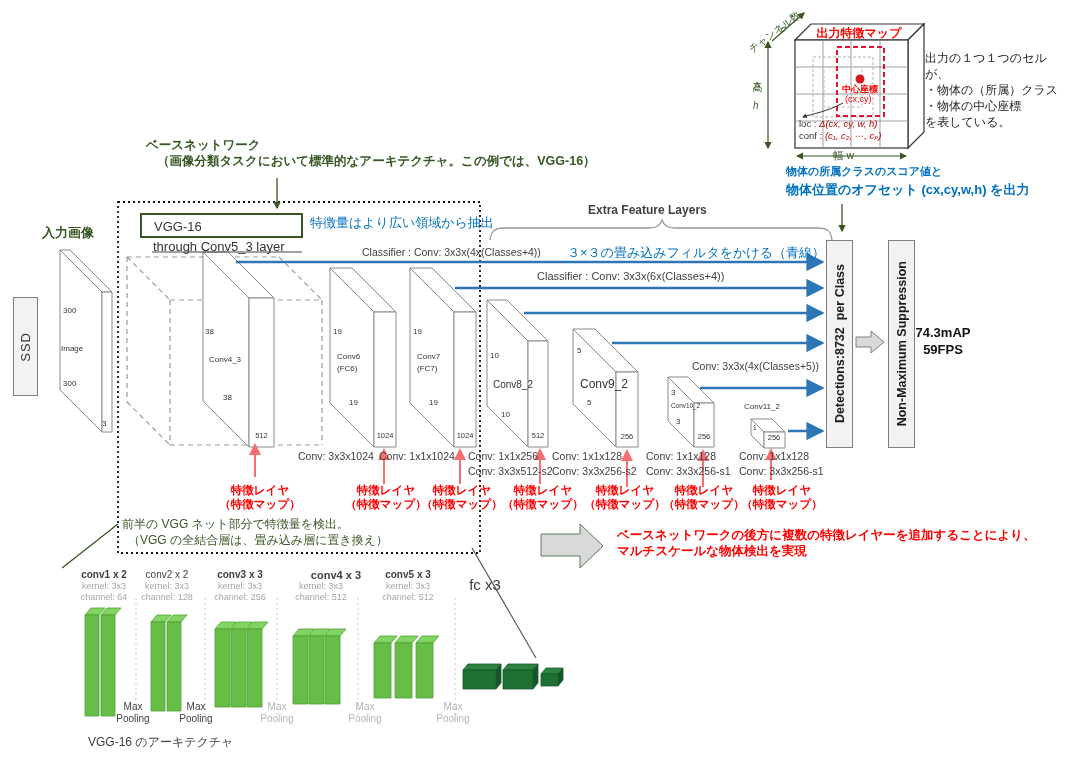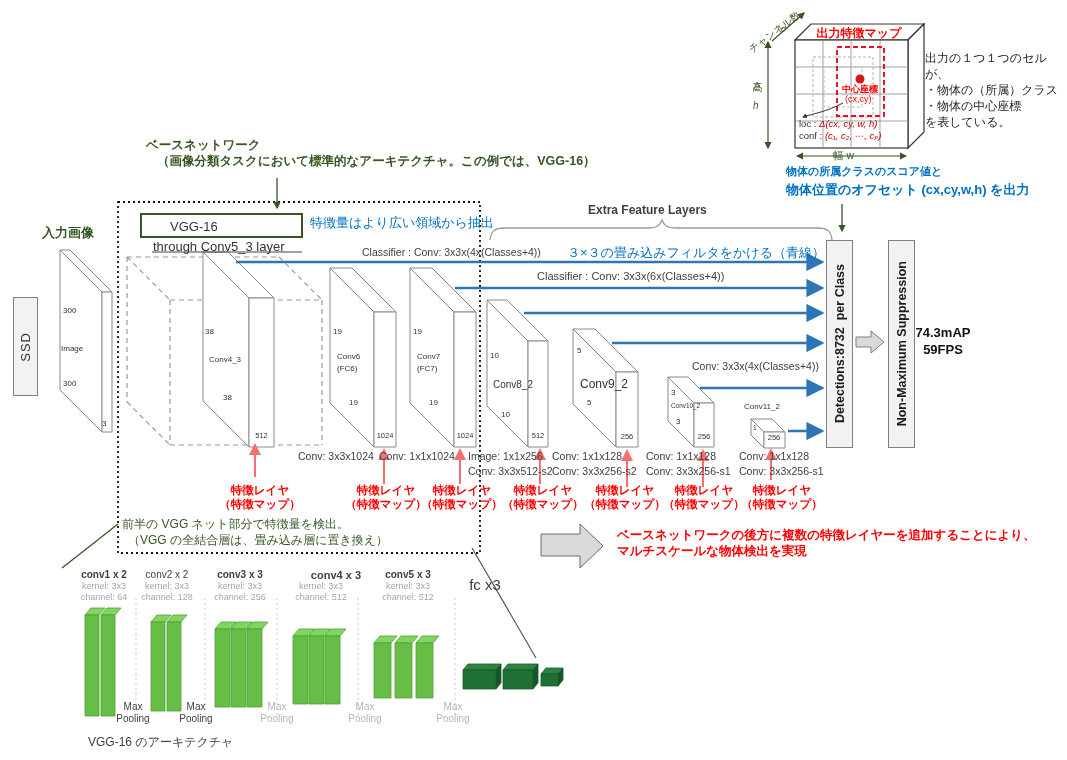--- a/index.html
+++ b/index.html
@@ -156,30 +156,30 @@
   <div class="ab green b" style="left:42px;top:224px;font-size:13px">入力画像</div>
   <div class="ab box" style="left:13px;top:297px;width:25px;height:99px">
     <span class="vtxt g33" style="font-size:13px;letter-spacing:1px">SSD</span>
   </div>
   <div class="ab g33" style="left:63px;top:306px;font-size:8px">300</div>
   <div class="ab g33" style="left:61px;top:344px;font-size:8px">Image</div>
   <div class="ab g33" style="left:63px;top:379px;font-size:8px">300</div>
   <div class="ab g33" style="left:102px;top:419px;font-size:8px">3</div>
 
   <div class="ab" style="left:140px;top:213px;width:163px;height:25px;border:2px solid #375623;background:#fff;box-sizing:border-box">
-    <span class="ab g33" style="left:28px;top:4px;font-size:13px">VGG-16</span>
+    <span class="ab g33" style="left:12px;top:4px;font-size:13px">VGG-16</span>
   </div>
   <div class="ab g33" style="left:153px;top:239px;font-size:13px">through Conv5_3 layer</div>
   <div class="ab blue" style="left:310px;top:214px;font-size:13px">特徴量はより広い領域から抽出</div>
 
   <div class="ab g40 b" style="left:588px;top:203px;font-size:12px">Extra Feature Layers</div>
   <div class="ab g40" style="left:362px;top:246px;font-size:10.5px">Classifier : Conv: 3x3x(4x(Classes+4))</div>
   <div class="ab blue" style="left:567px;top:244px;font-size:13px">３×３の畳み込みフィルタをかける（青線）</div>
   <div class="ab g40" style="left:537px;top:270px;font-size:11px">Classifier : Conv: 3x3x(6x(Classes+4))</div>
-  <div class="ab g40" style="left:692px;top:360px;font-size:10.5px">Conv: 3x3x(4x(Classes+4))</div>
+  <div class="ab g40" style="left:692px;top:360px;font-size:10.5px">Conv: 3x3x(4x(Classes+5))</div>
 
   <div class="ab green" style="left:122px;top:516px;font-size:12px">前半の VGG ネット部分で特徴量を検出。</div>
   <div class="ab green" style="left:128px;top:532px;font-size:12px">（VGG の全結合層は、畳み込み層に置き換え）</div>
 
   <div class="ab red b" style="left:617px;top:527px;font-size:12.5px">ベースネットワークの後方に複数の特徴レイヤーを追加することにより、</div>
   <div class="ab red b" style="left:617px;top:543px;font-size:12.5px">マルチスケールな物体検出を実現</div>
 
   <div class="ab box" style="left:826px;top:240px;width:27px;height:208px">
     <span class="vtxt" style="font-size:12.5px;color:#1a1a1a;font-weight:600">Detections:8732  per Class</span>
   </div>
@@ -235,21 +235,21 @@
       <div class="ab " style="left:616px;top:432px;width:22px;text-align:center;font-size:7.5px;color:#333">256</div>
       <div class="ab " style="left:671px;top:388px;font-size:8px;color:#333">3</div>
       <div class="ab " style="left:671px;top:402px;font-size:6.4px;color:#333">Conv10_2</div>
       <div class="ab " style="left:676px;top:417px;font-size:8px;color:#333">3</div>
       <div class="ab " style="left:694px;top:432px;width:20px;text-align:center;font-size:7.5px;color:#333">256</div>
       <div class="ab " style="left:744px;top:402px;font-size:8px;color:#333">Conv11_2</div>
       <div class="ab " style="left:753px;top:424px;font-size:6.5px;color:#333">1</div>
       <div class="ab " style="left:763px;top:433px;width:22px;text-align:center;font-size:7.5px;color:#333">256</div>
       <div class="ab " style="left:298px;top:450px;font-size:10.5px;color:#404040">Conv: 3x3x1024</div>
       <div class="ab " style="left:379px;top:450px;font-size:10.5px;color:#404040">Conv: 1x1x1024</div>
-      <div class="ab " style="left:468px;top:450px;font-size:10.5px;color:#404040">Image: 1x1x256</div>
+      <div class="ab " style="left:468px;top:450px;font-size:10.5px;color:#404040">Conv: 1x1x256</div>
       <div class="ab " style="left:468px;top:464.5px;font-size:10.5px;color:#404040">Conv: 3x3x512-s2</div>
       <div class="ab " style="left:552px;top:450px;font-size:10.5px;color:#404040">Conv: 1x1x128</div>
       <div class="ab " style="left:552px;top:464.5px;font-size:10.5px;color:#404040">Conv: 3x3x256-s2</div>
       <div class="ab " style="left:646px;top:450px;font-size:10.5px;color:#404040">Conv: 1x1x128</div>
       <div class="ab " style="left:646px;top:464.5px;font-size:10.5px;color:#404040">Conv: 3x3x256-s1</div>
       <div class="ab " style="left:739px;top:450px;font-size:10.5px;color:#404040">Conv: 1x1x128</div>
       <div class="ab " style="left:739px;top:464.5px;font-size:10.5px;color:#404040">Conv: 3x3x256-s1</div>
       <div class="ab red b" style="left:215px;top:483px;width:90px;text-align:center;font-size:11.5px">特徴レイヤ</div>
       <div class="ab red b" style="left:215px;top:497px;width:90px;text-align:center;font-size:11.5px">（特徴マップ）</div>
       <div class="ab red b" style="left:341px;top:483px;width:90px;text-align:center;font-size:11.5px">特徴レイヤ</div>

